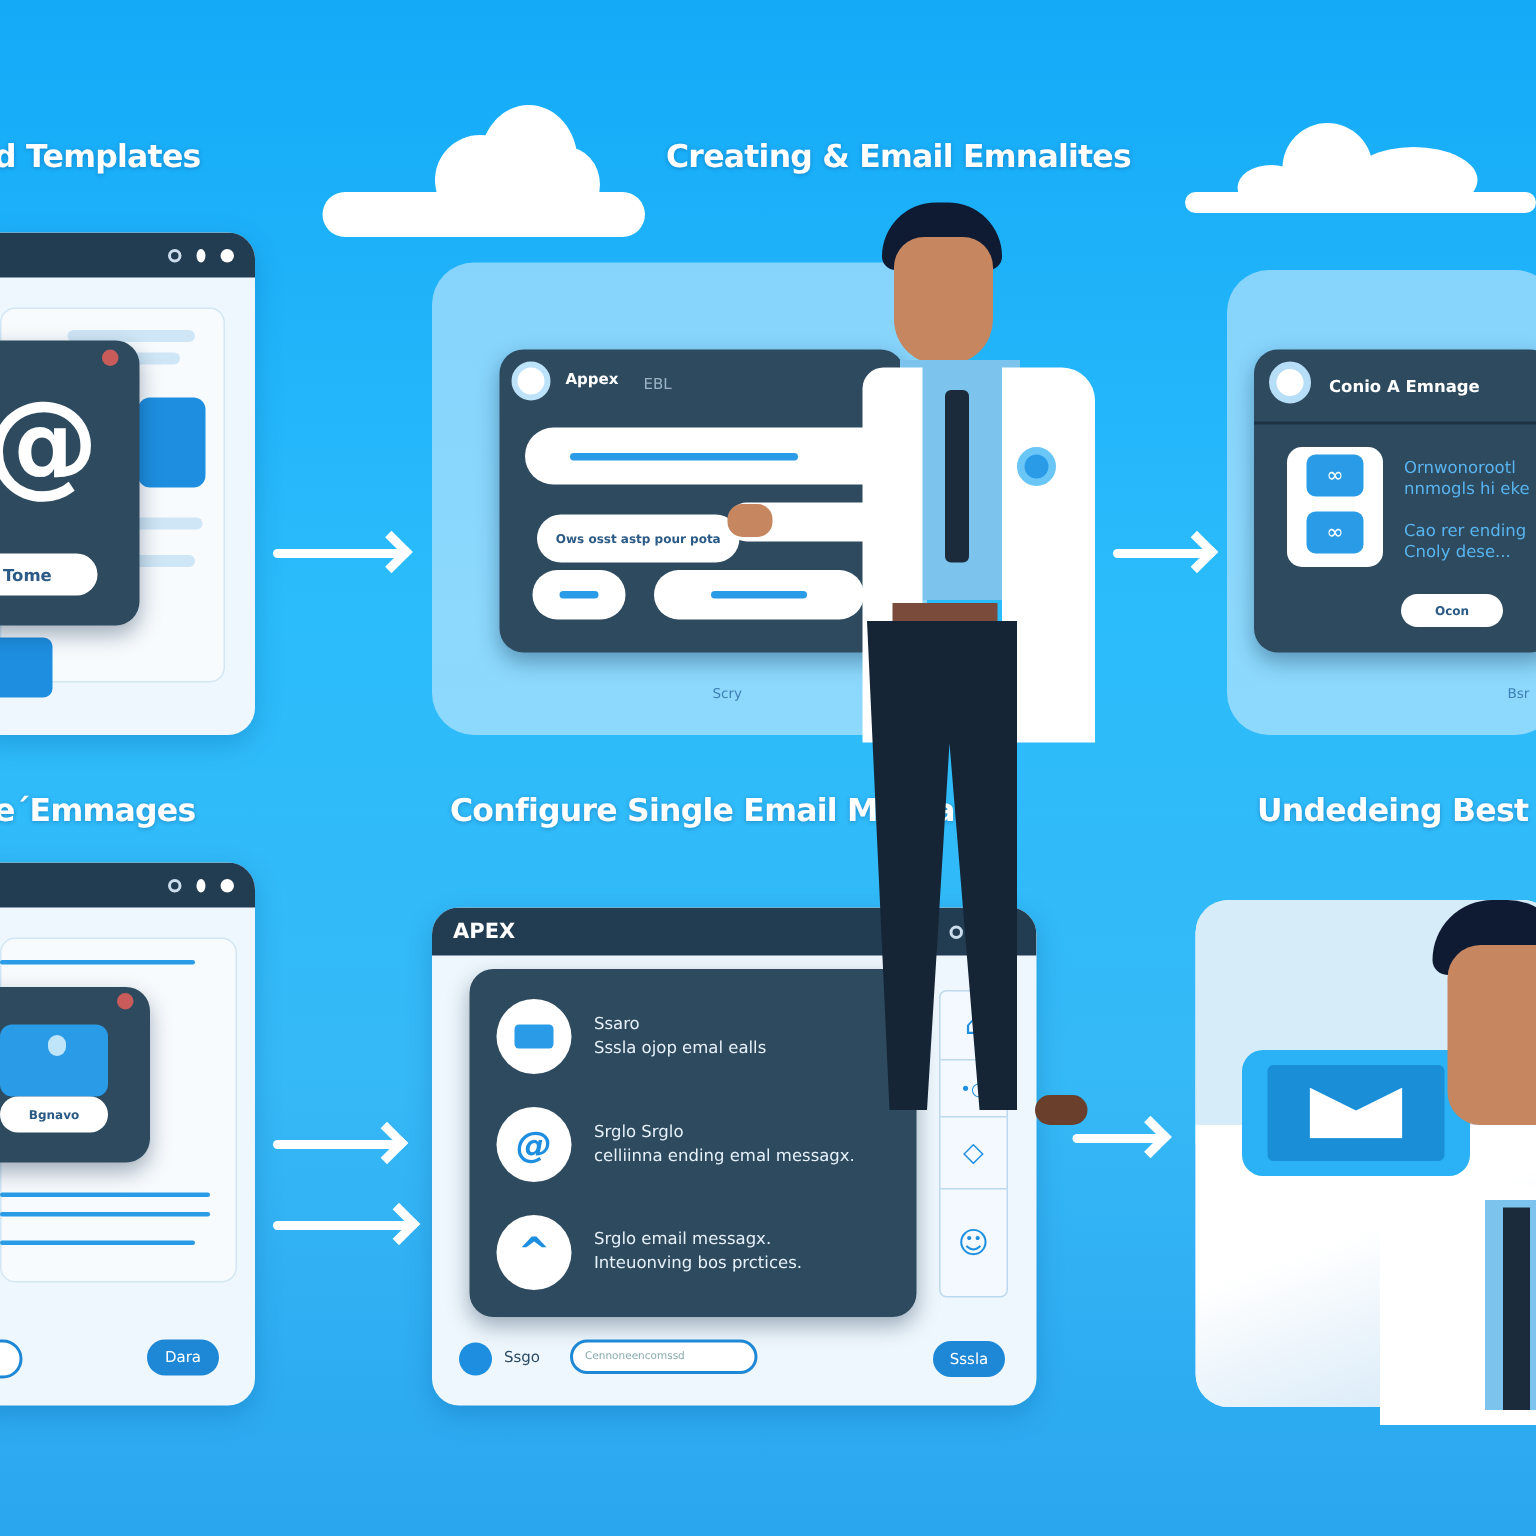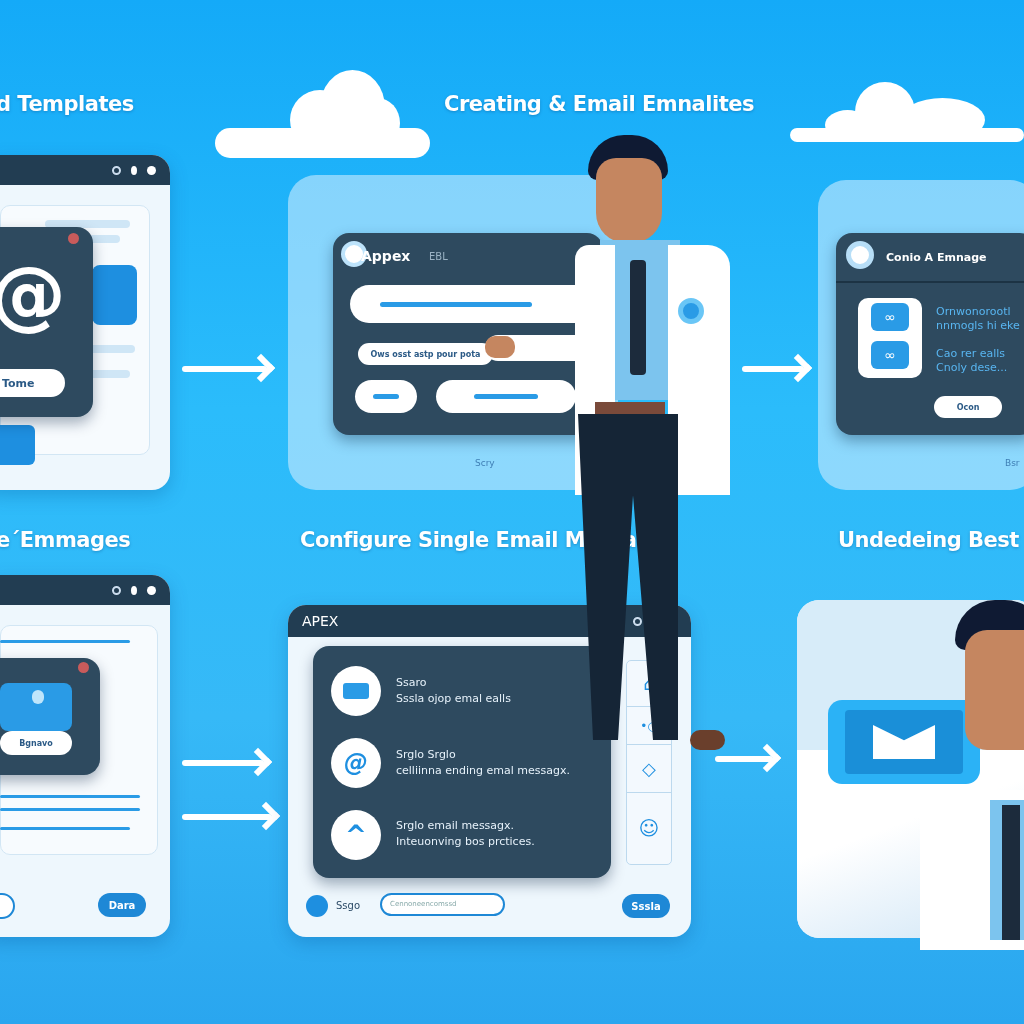--- a/index.html
+++ b/index.html
@@ -12,21 +12,21 @@
 .win{position:absolute;background:#eef7fd;border-radius:18px;overflow:hidden;box-shadow:0 6px 18px rgba(0,70,140,.25)}
 .titlebar{height:30px;background:#223d52;display:flex;align-items:center;justify-content:flex-end;padding:0 14px;gap:10px}
 .dot{width:9px;height:9px;border-radius:50%;background:#fff}
 .dot.ring{background:transparent;border:2px solid #cde}
 .dark{position:absolute;background:#2e4a5f;border-radius:16px;box-shadow:0 6px 14px rgba(0,30,60,.35)}
 .pill{position:absolute;background:#fff;border-radius:20px;display:flex;align-items:center;justify-content:center;color:#2b5a86;font-size:11px;font-weight:bold}
 .bar{position:absolute;height:5px;border-radius:3px;background:#2a9be6}
 .lbar{position:absolute;height:8px;border-radius:4px;background:#cfe6f6}
 .arrow{position:absolute;height:6px;background:#fff;border-radius:3px}
 .arrow::after{content:"";position:absolute;right:-4px;top:-8px;width:14px;height:14px;border-top:6px solid #fff;border-right:6px solid #fff;transform:rotate(45deg)}
-.btn-blue{position:absolute;background:#1e88d6;border-radius:16px;color:#fff;font-size:10px;font-weight:bold;display:flex;align-items:center;justify-content:center}
+.btn-blue{position:absolute;background:#1e88d6;border-radius:16px;color:#fff;font-size:10px;font-weight:normal;display:flex;align-items:center;justify-content:center}
 .circle-ic{position:absolute;width:50px;height:50px;border-radius:50%;background:#fff;display:flex;align-items:center;justify-content:center;color:#1e8fe0;font-weight:bold}
 .txt{position:absolute;font-size:11px;color:#e6f1fa;white-space:nowrap}
 .side-cell{height:58px;border-bottom:1px solid #bcd9ee;display:flex;align-items:center;justify-content:center}
 </style>
 </head>
 <body>
 
 <div class="cloud" style="left:215px;top:128px;width:215px;height:30px;border-radius:15px"></div>
 <div class="cloud" style="left:290px;top:90px;width:60px;height:60px"></div>
 <div class="cloud" style="left:320px;top:70px;width:65px;height:75px"></div>
@@ -65,44 +65,44 @@
   <div class="pill" style="left:0;top:142px;width:85px;height:28px;justify-content:flex-start;padding-left:22px">
       <span>Tome</span>
     </div>
 </div>
 
 <div class="arrow" style="left:182px;top:366px;width:85px"></div>
 <div class="arrow" style="left:742px;top:366px;width:62px"></div>
 
 <div class="dark" style="left:333px;top:233px;width:270px;height:202px">
   <div class="abs" style="left:8px;top:8px;width:26px;height:26px;border-radius:50%;background:#fff;border:4px solid #bde3fb"></div>
-  <div class="abs" style="left:28px;top:15px;font-size:14px;font-weight:bold">Appex</div>
+  <div class="abs" style="left:44px;top:15px;font-size:10px;font-weight:bold">Appex</div>
   <div class="abs" style="left:96px;top:18px;font-size:10px;color:#9bb3c5">EBL</div>
   <div class="pill" style="left:17px;top:52px;width:253px;height:38px"></div>
   <div class="bar" style="left:47px;top:69px;width:152px"></div>
-  <div class="pill" style="left:25px;top:110px;width:135px;height:22px;font-size:8px">Ows osst astp pour pota</div>
+  <div class="pill" style="left:25px;top:110px;width:135px;height:32px;font-size:8px">Ows osst astp pour pota</div>
   <div class="pill" style="left:22px;top:147px;width:62px;height:33px">
       <span class="bar" style="position:static;width:26px"></span>
     </div>
   <div class="pill" style="left:103px;top:147px;width:140px;height:33px">
       <span class="bar" style="position:static;width:64px"></span>
     </div>
 </div>
 <div class="abs" style="left:475px;top:458px;font-size:9px;color:#3f7fb5">Scry</div>
 
 <div class="dark" style="left:836px;top:233px;width:200px;height:202px">
   <div class="abs" style="left:10px;top:8px;width:28px;height:28px;border-radius:50%;background:#fff;border:5px solid #b7def7"></div>
   <div class="abs" style="left:50px;top:18px;font-size:11px;font-weight:bold">Conio A Emnage</div>
   <div class="abs" style="left:0;top:48px;width:200px;height:2px;background:#1c3344"></div>
   <div class="abs" style="left:22px;top:65px;width:64px;height:80px;background:#fff;border-radius:10px"></div>
   <div class="abs" style="left:35px;top:70px;width:38px;height:28px;background:#2a9be6;border-radius:6px;color:#fff;font-size:14px;text-align:center;line-height:28px">∞</div>
   <div class="abs" style="left:35px;top:108px;width:38px;height:28px;background:#2a9be6;border-radius:6px;color:#fff;font-size:14px;text-align:center;line-height:28px">∞</div>
   <div class="txt" style="left:100px;top:72px;color:#58b5f0">Ornwonorootl</div>
   <div class="txt" style="left:100px;top:86px;color:#58b5f0">nnmogls hi eke</div>
-  <div class="txt" style="left:100px;top:114px;color:#58b5f0">Cao rer ealls</div>
+  <div class="txt" style="left:100px;top:114px;color:#58b5f0">Cao rer ending</div>
   <div class="txt" style="left:100px;top:128px;color:#58b5f0">Cnoly dese...</div>
   <div class="pill" style="left:98px;top:163px;width:68px;height:22px;font-size:8px">Ocon</div>
 </div>
 <div class="abs" style="left:1005px;top:458px;font-size:9px;color:#3f7fb5">Bsr</div>
 
 <div class="win" style="left:-20px;top:575px;width:190px;height:362px">
   <div class="titlebar">
     <span class="dot ring"></span>
     <span class="dot" style="width:6px"></span>
     <span class="dot"></span>
@@ -121,21 +121,21 @@
   <div class="abs" style="left:52px;top:32px;width:12px;height:14px;border-radius:6px;background:#bfe5fb"></div>
   <div class="pill" style="left:20px;top:73px;width:72px;height:24px;font-size:8px">Bgnavo</div>
 </div>
 
 <div class="arrow" style="left:182px;top:760px;width:82px"></div>
 <div class="arrow" style="left:182px;top:814px;width:90px"></div>
 <div class="arrow" style="left:715px;top:756px;width:58px"></div>
 
 <div class="win" style="left:288px;top:605px;width:403px;height:332px">
   <div class="titlebar" style="justify-content:space-between;height:32px">
-    <span style="font-size:14px;font-weight:normal">APEX</span>
+    <span style="font-size:14px;font-weight:bold">APEX</span>
     <span style="display:flex;gap:10px">
       <span class="dot ring"></span>
       <span class="dot" style="width:6px"></span>
       <span class="dot"></span>
     </span>
   </div>
   <div class="dark" style="left:25px;top:41px;width:298px;height:232px">
     <div class="circle-ic" style="left:18px;top:20px">
         <span style="width:26px;height:16px;background:#2a9be6;border-radius:3px;display:block"></span>
       </div>

